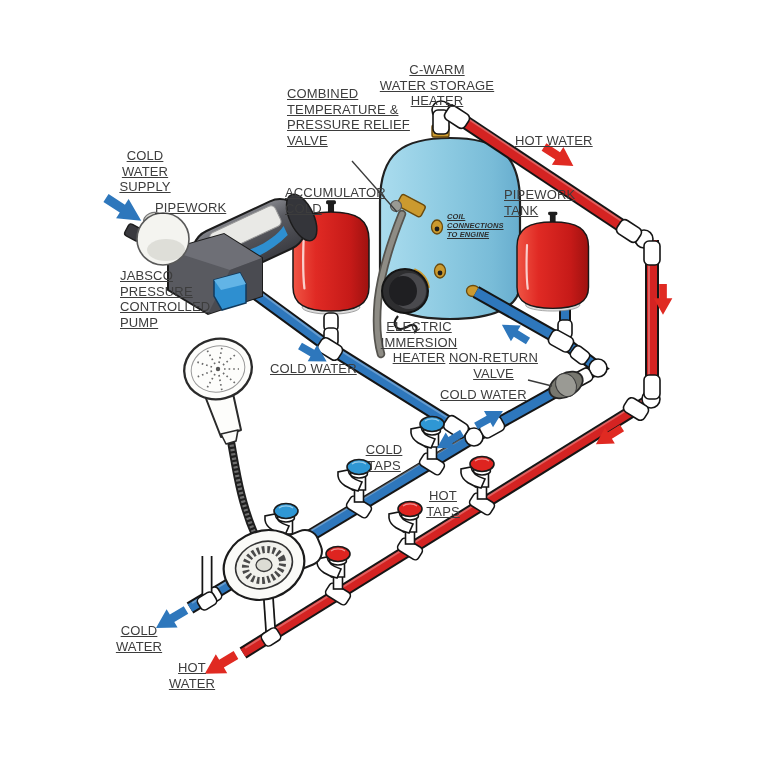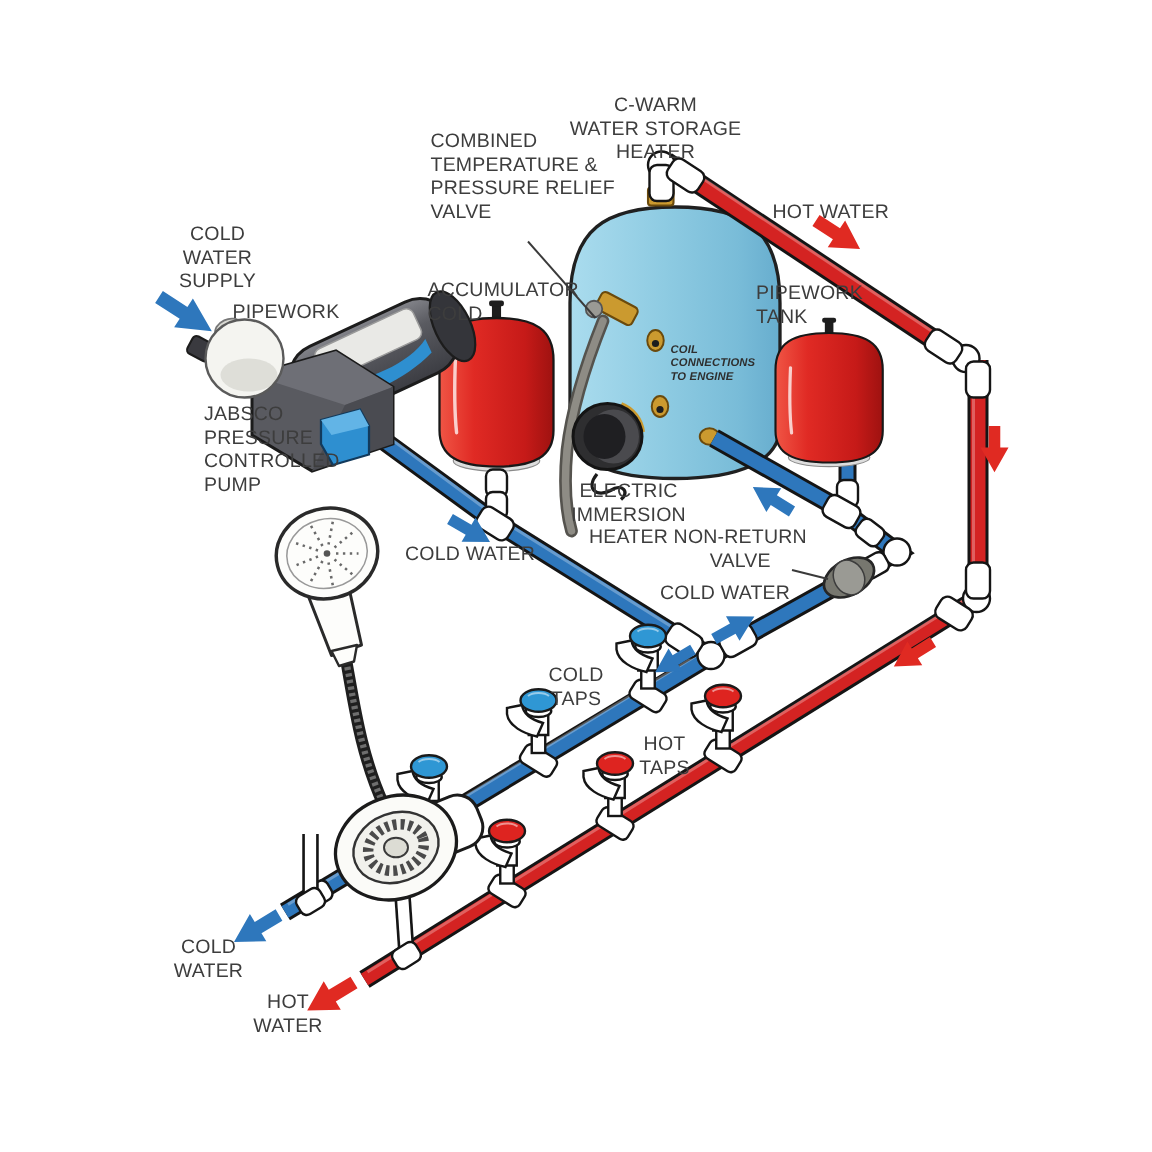--- a/index.html
+++ b/index.html
@@ -1,22 +1,22 @@
 <!DOCTYPE html>
 <html style="--cold-pipe: #2e77bc; --hot-pipe: #d42322; --cap-cold: #2f97d4; --cap-hot: #de2420; --arrow-hot: #e02a22; --tank-red: #d42420; --heater-blue: #8ecbe2; --brass: #cb9a2f; --text: #3d3d3d;"><head>
 <meta charset="utf-8">
 <style>
   html,body{margin:0;padding:0;background:#ffffff;}
   #stage{position:relative;width:768px;height:768px;background:#ffffff;overflow:hidden;
          font-family:"Liberation Sans", sans-serif;}
   #art{position:absolute;left:0;top:0;}
   .lbl{position:absolute;font:13px/15.5px "Liberation Sans", sans-serif;color:var(--text);
-       white-space:pre-line;letter-spacing:.15px;}
+       white-space:pre-line;letter-spacing:.15px;text-decoration:underline;}
   .ctr{text-align:center;}
-  .coil{font:italic bold 7.5px/8.8px "Liberation Sans", sans-serif;color:#2e2e2e;letter-spacing:.1px;margin-top:16px;}
+  .coil{font:italic bold 7.5px/8.8px "Liberation Sans", sans-serif;color:#2e2e2e;letter-spacing:.1px;}
   
   .pc{stroke:var(--cold-pipe);} .ph{stroke:var(--hot-pipe);}
   .outline{stroke:#151515;fill:none;}
   .core{fill:none;}
   .shine{stroke:rgba(255,255,255,.28);fill:none;}
   .fit{fill:#ffffff;stroke:#151515;stroke-width:1.6;}
   .cap-cold{color:var(--cap-cold);} .cap-hot{color:var(--cap-hot);}
   .arr-cold{color:var(--cold-pipe);} .arr-hot{color:var(--arrow-hot);}
 </style>
 </head>
@@ -240,21 +240,21 @@
   <use href="#arrow" class="arr-hot" transform="translate(236,655) rotate(149) scale(1.3)"></use>
 
   <path d="M352,161 L397,212" stroke="#3a3a3a" stroke-width="1.3" fill="none"></path>
   <path d="M528,380 L552,386" stroke="#3a3a3a" stroke-width="1.3" fill="none"></path>
 </svg>
 
 <div class="lbl ctr" style="left:94px;top:148px;width:102px">COLD
 WATER
 SUPPLY</div>
 <div class="lbl" style="left:155px;top:200px">PIPEWORK</div>
-<div class="lbl" style="left:136px;top:268px">JABSCO
+<div class="lbl" style="left:120px;top:268px">JABSCO
 PRESSURE
 CONTROLLED
 PUMP</div>
 <div class="lbl" style="left:285px;top:185px">ACCUMULATOR
 COLD</div>
 <div class="lbl" style="left:287px;top:86px">COMBINED
 TEMPERATURE &amp;
 PRESSURE RELIEF
 VALVE</div>
 <div class="lbl ctr" style="left:378px;top:62px;width:118px">C-WARM

